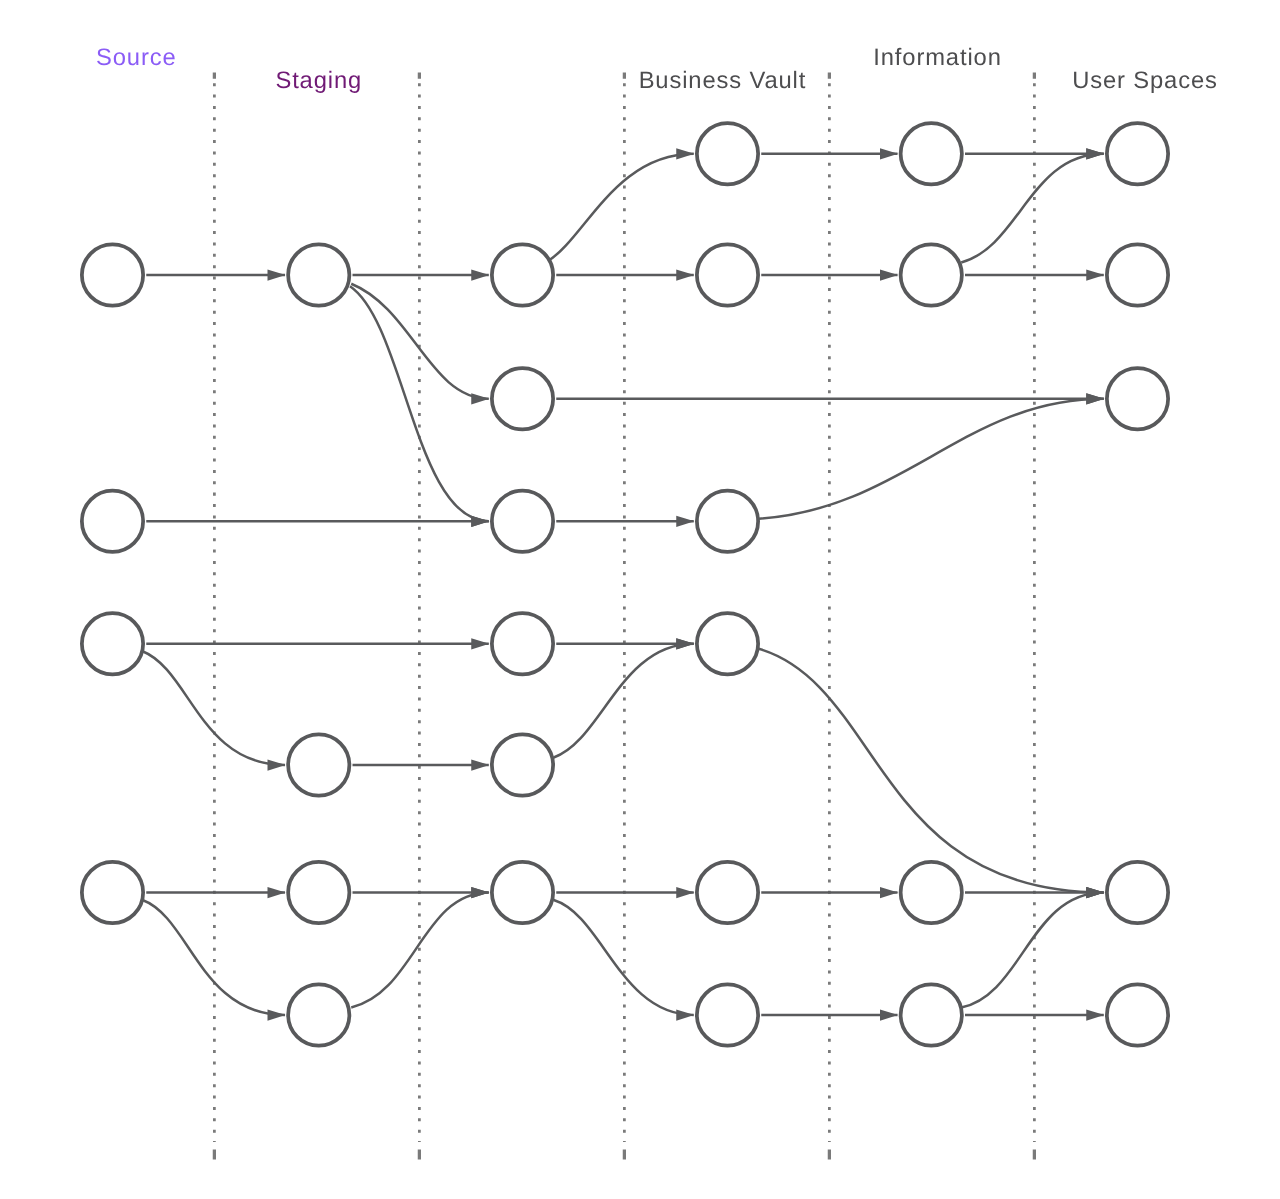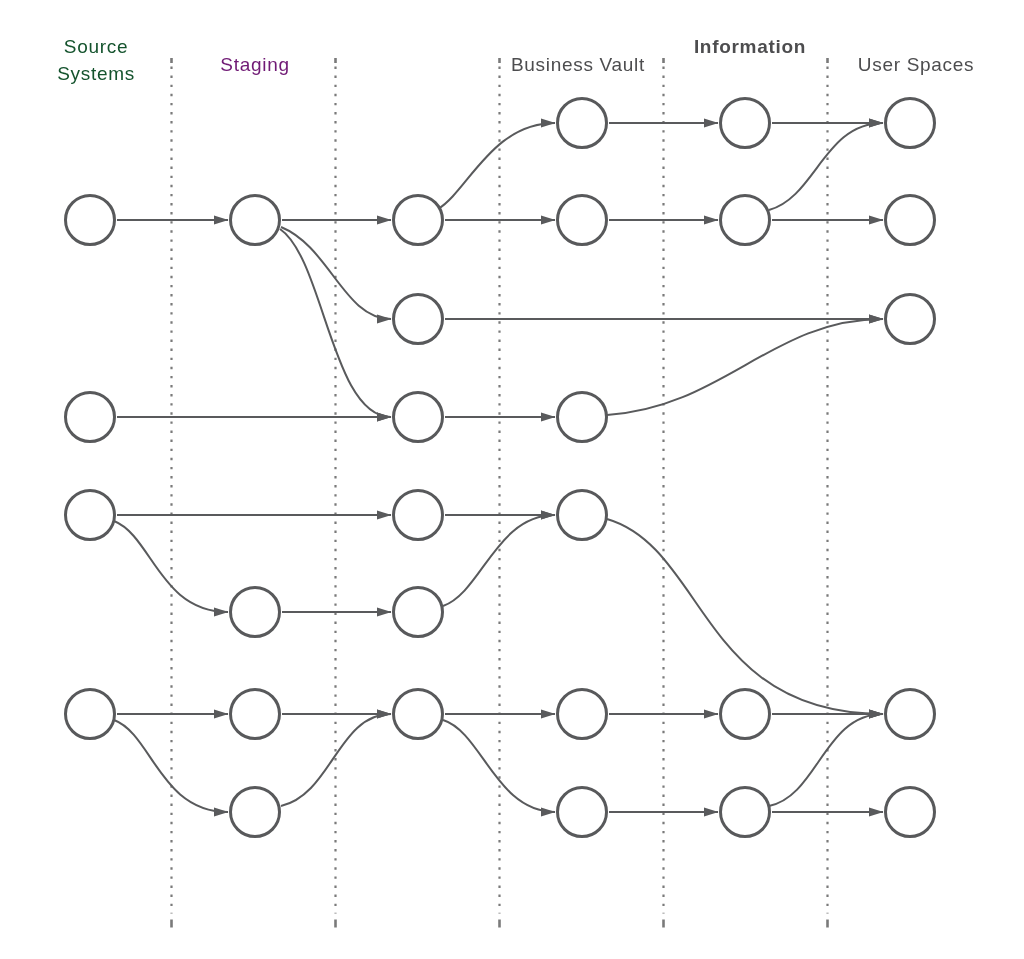--- a/index.html
+++ b/index.html
@@ -115,32 +115,31 @@
     <circle cx="745" cy="714" r="24.5" fill="#ffffff" stroke="#58595b" stroke-width="3"></circle>
     <circle cx="745" cy="812" r="24.5" fill="#ffffff" stroke="#58595b" stroke-width="3"></circle>
     <circle cx="910" cy="123" r="24.5" fill="#ffffff" stroke="#58595b" stroke-width="3"></circle>
     <circle cx="910" cy="220" r="24.5" fill="#ffffff" stroke="#58595b" stroke-width="3"></circle>
     <circle cx="910" cy="319" r="24.5" fill="#ffffff" stroke="#58595b" stroke-width="3"></circle>
     <circle cx="910" cy="714" r="24.5" fill="#ffffff" stroke="#58595b" stroke-width="3"></circle>
     <circle cx="910" cy="812" r="24.5" fill="#ffffff" stroke="#58595b" stroke-width="3"></circle>
   </svg>
 
 <div class="labels">
-  <div class="col-label" style="left: 96px; top: 33px; color: #14532d;">
+  <div class="col-label" style="left: 109px; top: 33px; color: #8b5cf6;">
     <span>Source</span>
-    <span>Systems</span>
   </div>
   <div class="col-label" style="left: 255px; top: 51px; color: #701a75;">
     <span>Staging</span>
     <span></span>
   </div>
   <div class="col-label" style="left: 550px; top: 51px; color: rgb(77, 77, 79); text-align: right;">
     <span>Business Vault</span>
     <span></span>
   </div>
-  <div class="col-label" style="left: 750px; top: 33px; color: rgb(77, 77, 79); font-weight: bold;">
+  <div class="col-label" style="left: 750px; top: 33px; color: rgb(77, 77, 79);">
     <span>Information</span>
   </div>
   <div class="col-label" style="left: 916px; top: 51px; color: rgb(77, 77, 79); text-align: center;">
     <span>User Spaces</span>
     <span></span>
   </div>
 </div>
 
 </body></html>

